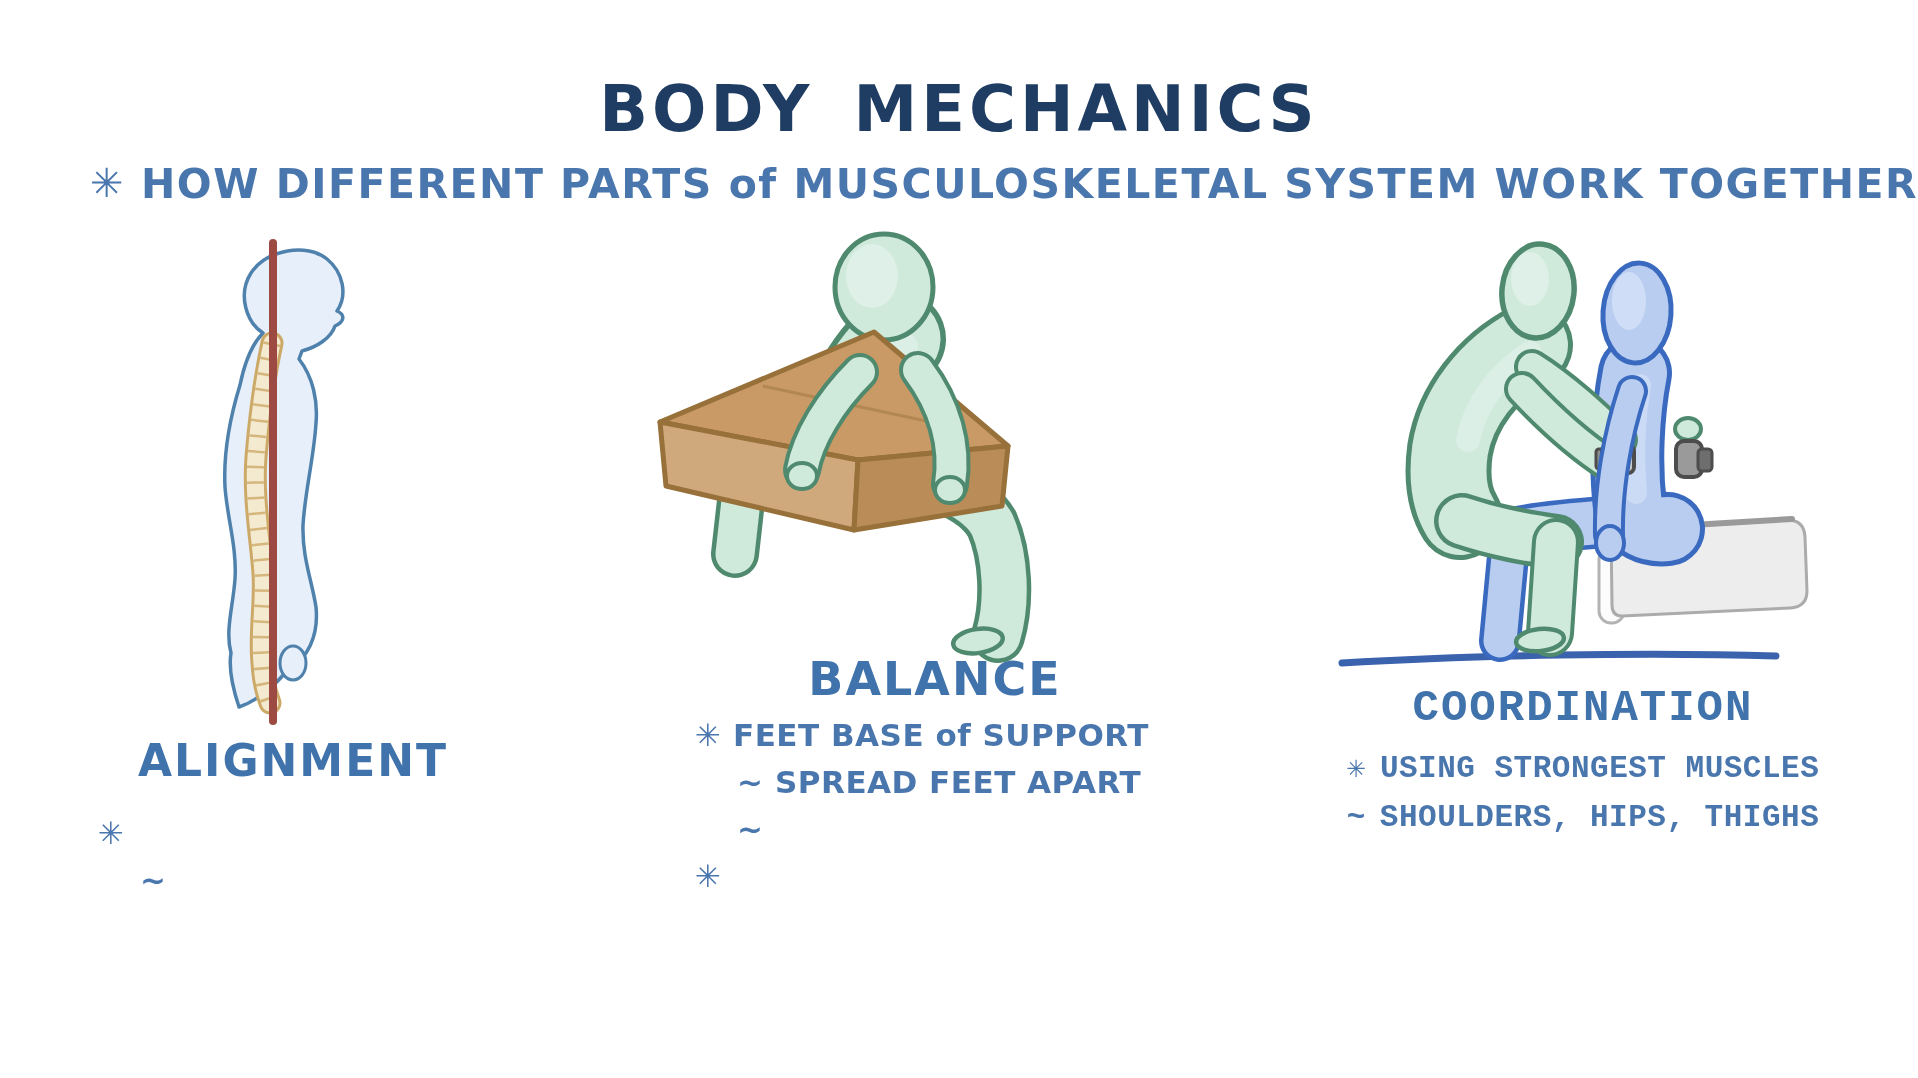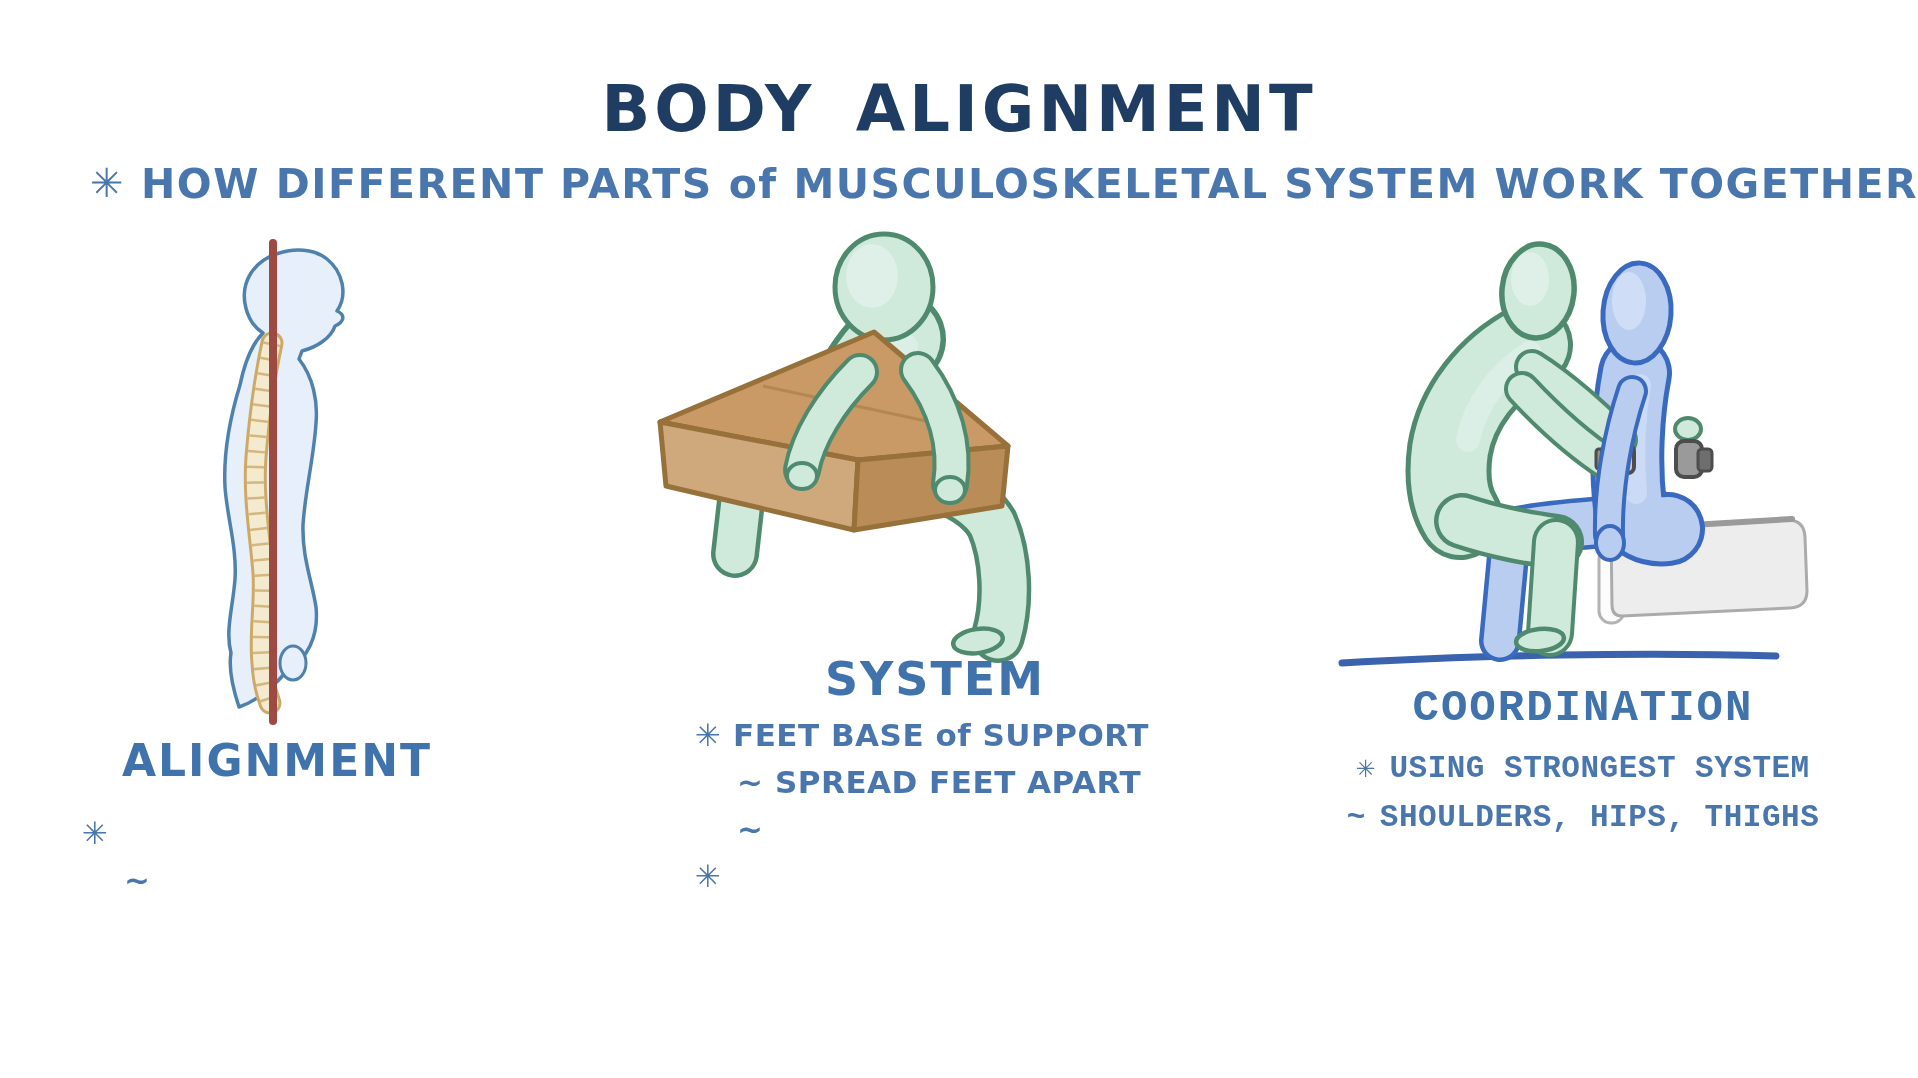--- a/index.html
+++ b/index.html
@@ -25,21 +25,21 @@
   .block h2{
     margin:0;font-size:44px;font-weight:800;letter-spacing:2px;color:#4073ab;
     text-align:center;
   }
   .bullets{display:flex;flex-direction:column;row-gap:9px;}
   .bullet{display:flex;align-items:flex-start;font-size:31px;font-weight:700;letter-spacing:0.5px;line-height:38px;}
   .bullet .marker{width:38px;flex:0 0 38px;}
   .bullet .txt{white-space:pre-line;}
   .bullet.sub{padding-left:42px;}
 
-  .block-alignment{left:82px;top:735px;width:420px;}
+  .block-alignment{left:98px;top:735px;width:420px;}
   .block-alignment h2{text-align:center;width:390px;}
   .block-alignment .bullets{margin-top:28px;}
 
   .block-balance{left:695px;top:652px;width:480px;}
   .block-balance h2{font-size:46px;margin-bottom:10px;}
   .block-balance .bullet{line-height:38px;}
 
   .block-coordination{left:1268px;top:683px;width:630px;font-family:Liberation Mono, monospace;}
   .block-coordination .bullets{margin-top:16px;align-items:center;}
   .block-coordination .bullet{line-height:40px;}
@@ -49,21 +49,21 @@
   .fig{position:absolute;}
   .fig-alignment{left:185px;top:235px;}
   .fig-balance{left:618px;top:224px;}
   .fig-coordination{left:1230px;top:235px;}
 </style>
 </head>
 <body>
 
 <div class="canvas">
 
-  <div class="title">BODY ALIGNMENT</div>
+  <div class="title">BODY MECHANICS</div>
 
   <div class="subtitle">
     <span class="marker">✳</span>
     <span>HOW DIFFERENT PARTS of MUSCULOSKELETAL SYSTEM WORK TOGETHER</span>
   </div>
 
   <svg class="fig fig-alignment" width="180" height="500" viewBox="0 0 180 500">
     <path d="M 78,98 C 62,88 52,60 66,38 C 82,14 122,8 142,24 C 158,37 163,60 152,76
          C 161,80 159,87 150,91 C 146,103 132,112 117,116 L 114,124
          C 128,142 133,166 131,188 C 129,222 120,256 118,290
@@ -200,21 +200,21 @@
       <div class="bullet">
         <span class="marker">✳</span>
       </div>
       <div class="bullet sub">
         <span class="marker">~</span>
       </div>
     </div>
   </section>
 
   <section class="block block-balance">
-    <h2>SYSTEM</h2>
+    <h2>BALANCE</h2>
     <div class="bullets">
       <div class="bullet">
         <span class="marker">✳</span>
         <span class="txt">FEET BASE of SUPPORT</span>
       </div>
       <div class="bullet sub">
         <span class="marker">~</span>
         <span class="txt">SPREAD FEET APART</span>
       </div>
       <div class="bullet sub">
@@ -224,21 +224,21 @@
         <span class="marker">✳</span>
       </div>
     </div>
   </section>
 
   <section class="block block-coordination">
     <h2>COORDINATION</h2>
     <div class="bullets">
       <div class="bullet">
         <span class="marker">✳</span>
-        <span class="txt">USING STRONGEST SYSTEM</span>
+        <span class="txt">USING STRONGEST MUSCLES</span>
       </div>
       <div class="bullet">
         <span class="marker">~</span>
         <span class="txt">SHOULDERS, HIPS, THIGHS</span>
       </div>
     </div>
   </section>
 
 </div>
 

